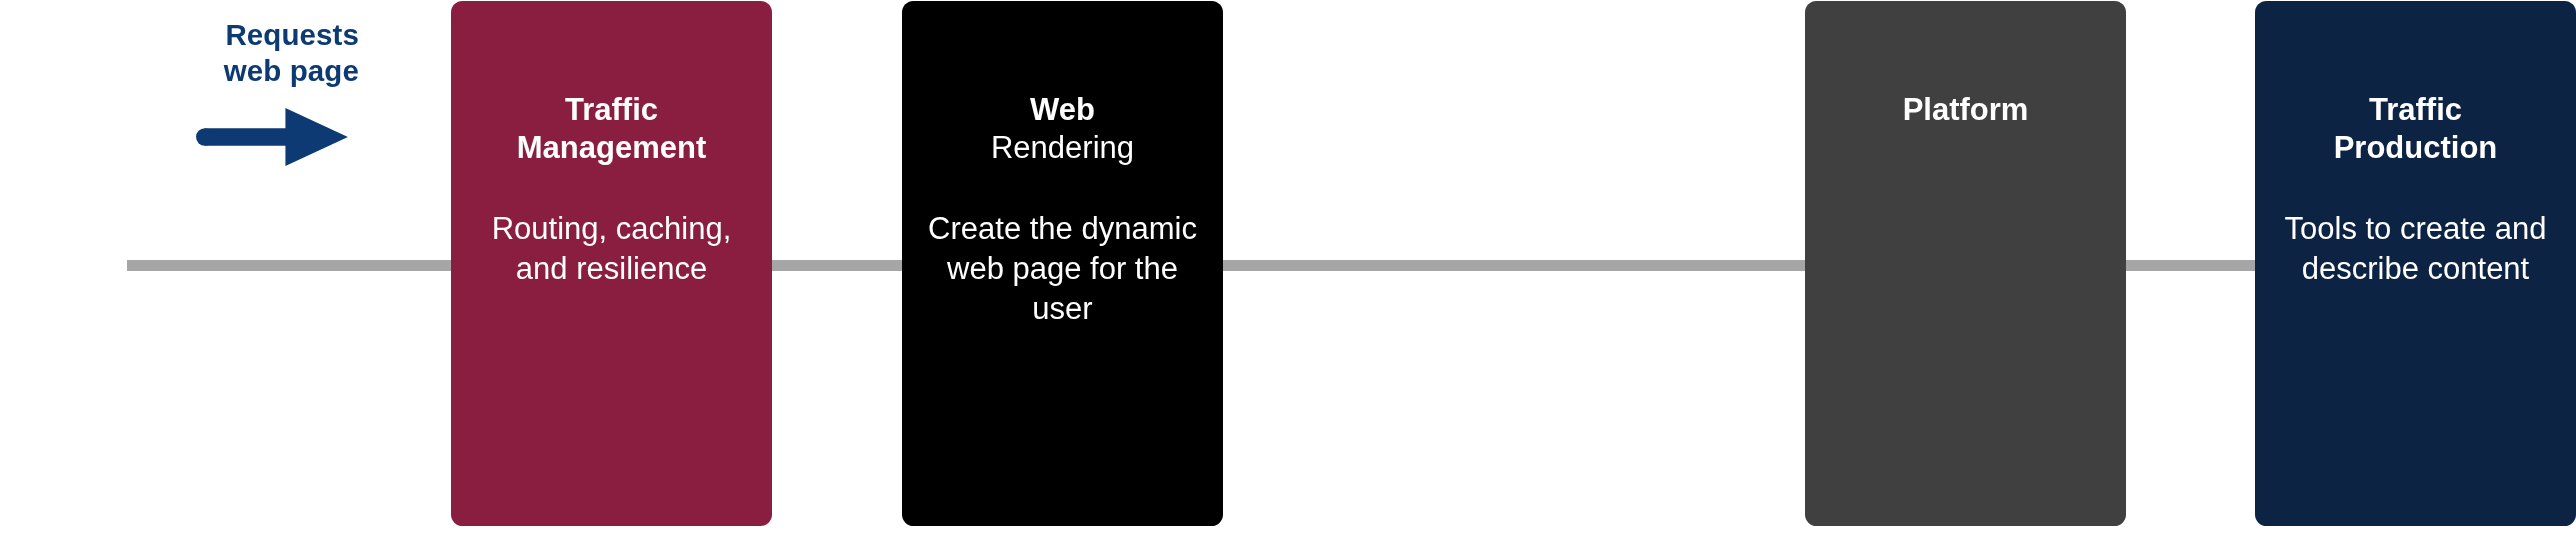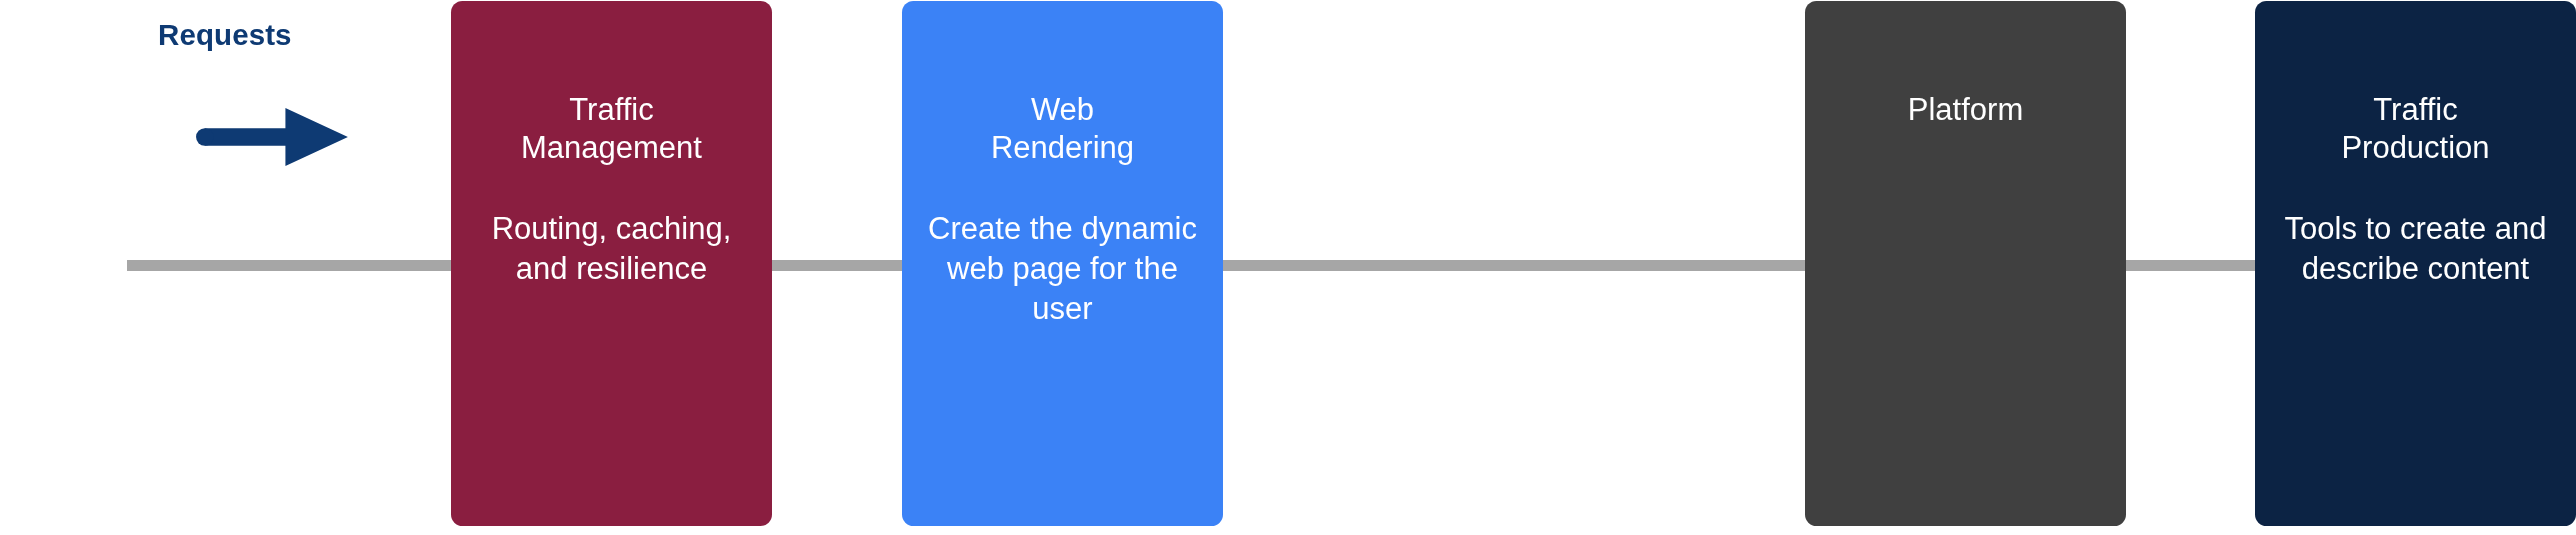--- a/index.html
+++ b/index.html
@@ -64,21 +64,21 @@
     left: 158px;
     top: 17.4px;
     width: 201px;
     height: 195px;
   }
   .req-text {
     position: absolute;
     left: 0;
     top: 0;
     width: 201px;
-    text-align: left;
+    text-align: right;
     font-size: 29.5px;
     line-height: 36px;
     font-weight: 700;
     color: #0e3a73;
     letter-spacing: 0.1px;
   }
   .req-arrow {
     position: absolute;
     left: 32px;
     top: 83px;
@@ -101,21 +101,21 @@
     align-items: center;
   }
   .card-title {
     margin-top: 90px;
     width: 100%;
     text-align: center;
     font-size: 31px;
     line-height: 38px;
     font-weight: 400;
   }
-  .card-title .strong { font-weight: 400; }
+  .card-title .strong { font-weight: 700; }
   .card-body {
     margin-top: 42px;
     width: 100%;
     text-align: center;
     font-size: 31px;
     line-height: 40px;
     font-weight: 400;
   }
 
   
@@ -128,37 +128,38 @@
 </head>
 <body>
 
 <div id="stage">
 
   <div class="rail" style="background: rgb(166, 166, 166);"></div>
 
 
   <div class="req-block">
     <div class="req-text">Requests</div>
+    <div class="req-text" style="top:36px;">web page</div>
     <div class="req-arrow">
       <svg viewBox="0 0 250 110" width="168" height="74" xmlns="http://www.w3.org/2000/svg">
         <path d="M22 42 L142 42 L142 12 L235 55 L142 98 L142 68 L22 68 Z" fill="#0e3a73"></path>
         <circle cx="22" cy="55" r="13" fill="#0e3a73"></circle>
       </svg>
     </div>
   </div>
 
   <div class="card card-0" style="background: rgb(138, 30, 64);">
     <div class="card-title">
       <span class="strong">Traffic</span><br>
       <span class="strong">Management</span>
     </div>
     <div class="card-body">Routing, caching, and resilience</div>
   </div>
 
-  <div class="card card-1" style="background: #3b82f6;">
+  <div class="card card-1" style="background: #000000;">
     <div class="card-title">
       <span class="strong">Web</span><br>
       <span>Rendering</span>
     </div>
     <div class="card-body">Create the dynamic web page for the user</div>
   </div>
 
 
   <div class="card card-3" style="background: #404040;">
     <div class="card-title">

